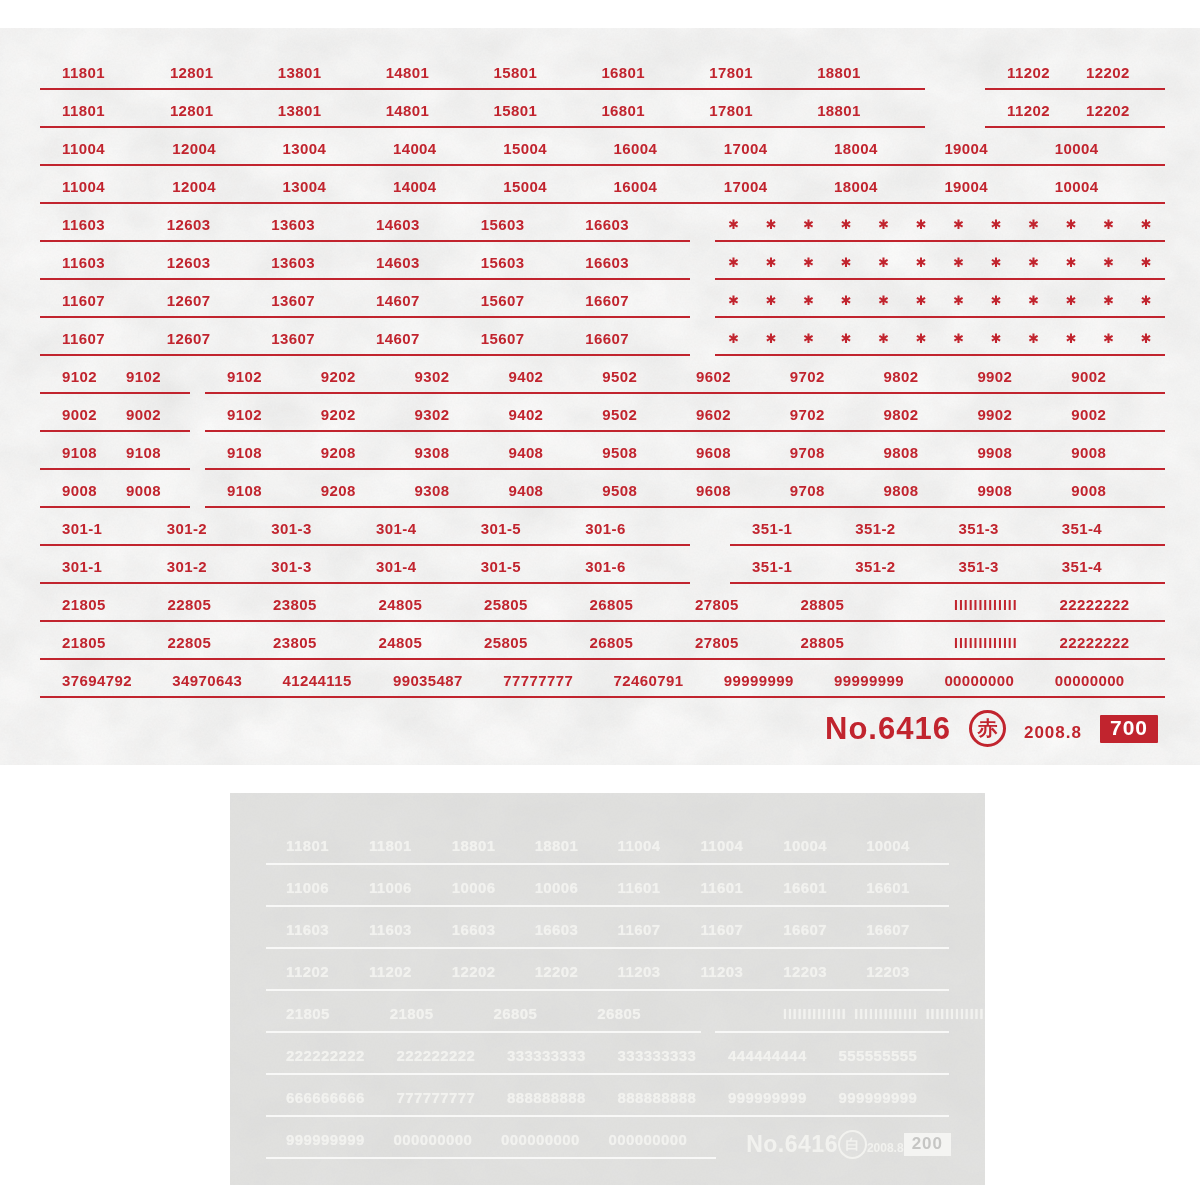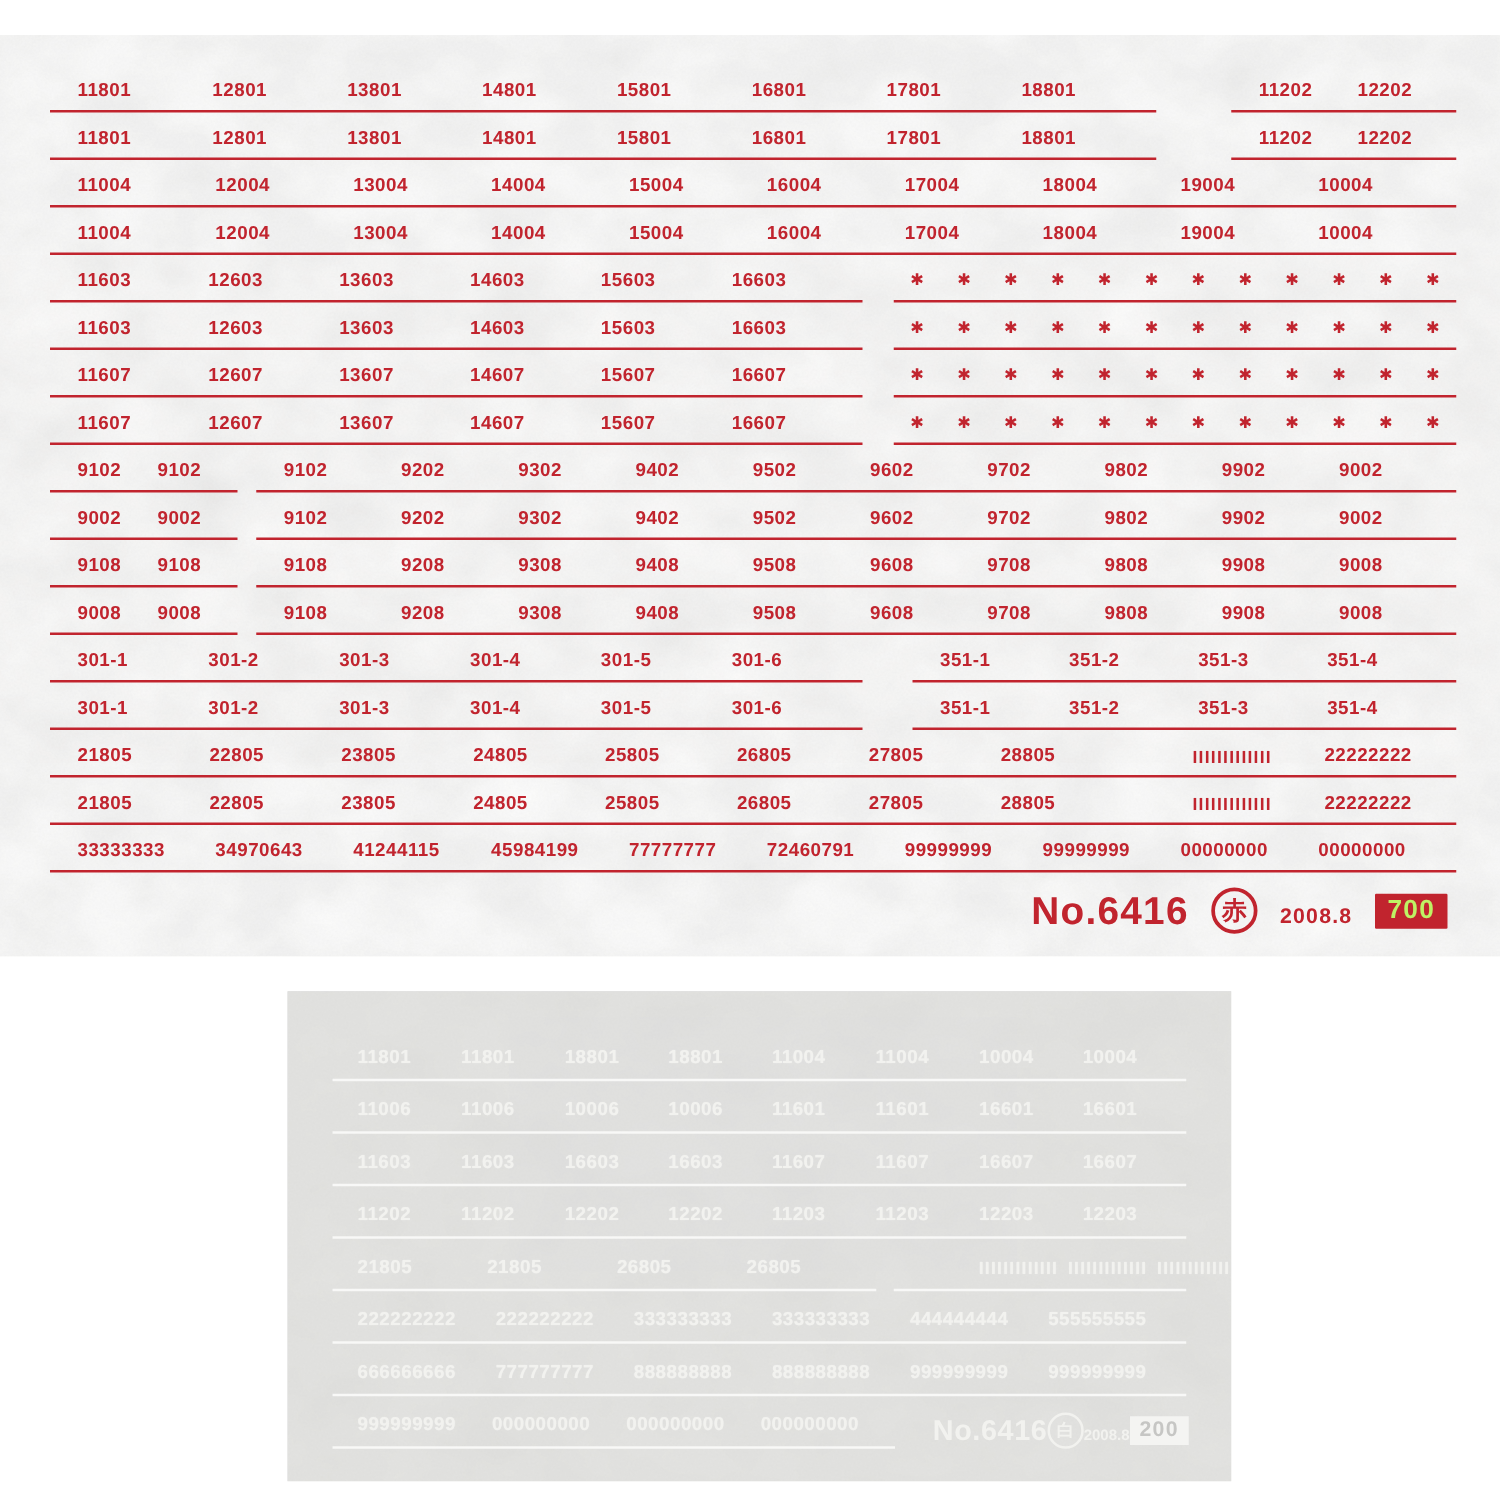--- a/index.html
+++ b/index.html
@@ -47,21 +47,21 @@
   .mark-circle{
     display:flex;align-items:center;justify-content:center;
     border-radius:50%;box-sizing:border-box;
   }
   .sheet-top .mark-circle{
     width:37px;height:37px;border:3px solid #c1242e;color:#c1242e;
     font-size:20px;font-weight:bold;
   }
   .sheet-top .footer .date{font-size:17px;font-weight:bold;color:#c1242e;letter-spacing:1px;padding-top:8px;}
   .sheet-top .footer .qty{
-    background:#c1242e;color:#bef264;font-size:21px;font-weight:bold;
+    background:#c1242e;color:#ffffff;font-size:21px;font-weight:bold;
     padding:1px 10px 3px 10px;letter-spacing:1px;border-radius:1px;
   }
 
   
   .sheet-bottom{
     position:absolute;left:230px;top:793px;width:755px;height:392px;
     background:#d9d9d7;overflow:hidden;
   }
   .sheet-bottom .content{position:relative;z-index:2;padding:30px 36px 0 36px;}
   .bot-rows .row{height:42px;}
@@ -420,24 +420,24 @@
               <span class="cell">25805</span>
               <span class="cell">26805</span>
               <span class="cell">27805</span>
               <span class="cell">28805</span>
               <span class="cell bars">IIIIIIIIIIIII</span>
               <span class="cell">22222222</span>
             </div>
           </div>
           <div class="row">
             <div class="grp fill">
-              <span class="cell">33333333</span>
+              <span class="cell">37694792</span>
               <span class="cell">34970643</span>
               <span class="cell">41244115</span>
-              <span class="cell">45984199</span>
+              <span class="cell">99035487</span>
               <span class="cell">77777777</span>
               <span class="cell">72460791</span>
               <span class="cell">99999999</span>
               <span class="cell">99999999</span>
               <span class="cell">00000000</span>
               <span class="cell">00000000</span>
             </div>
           </div>
         </div>
     </div>

